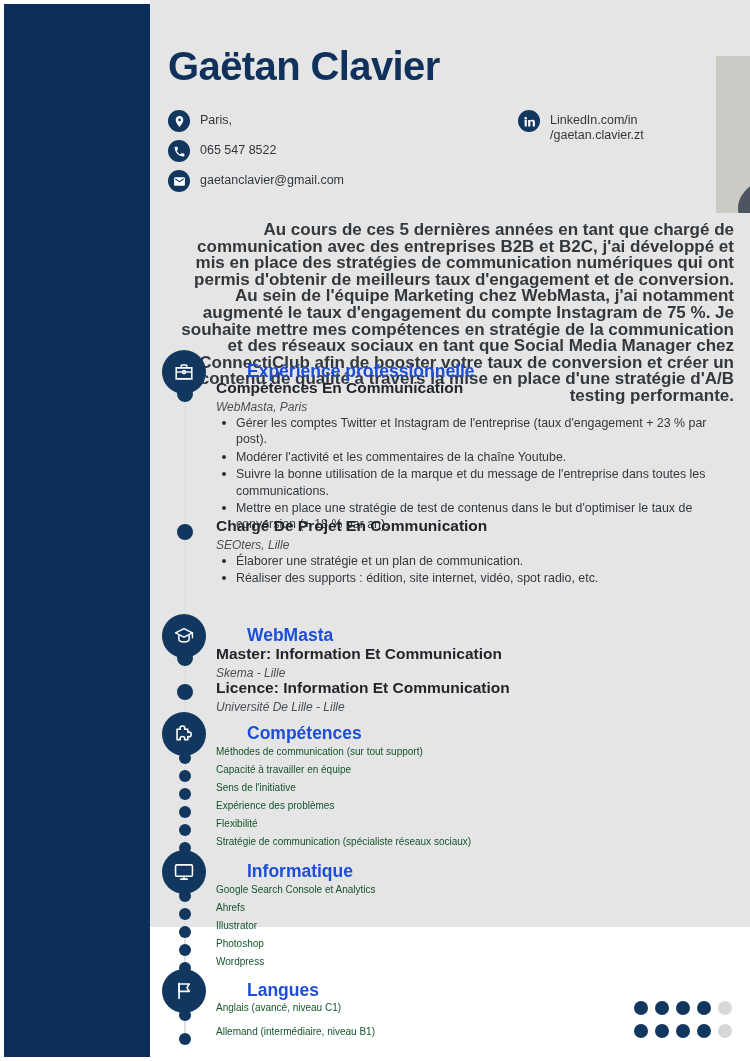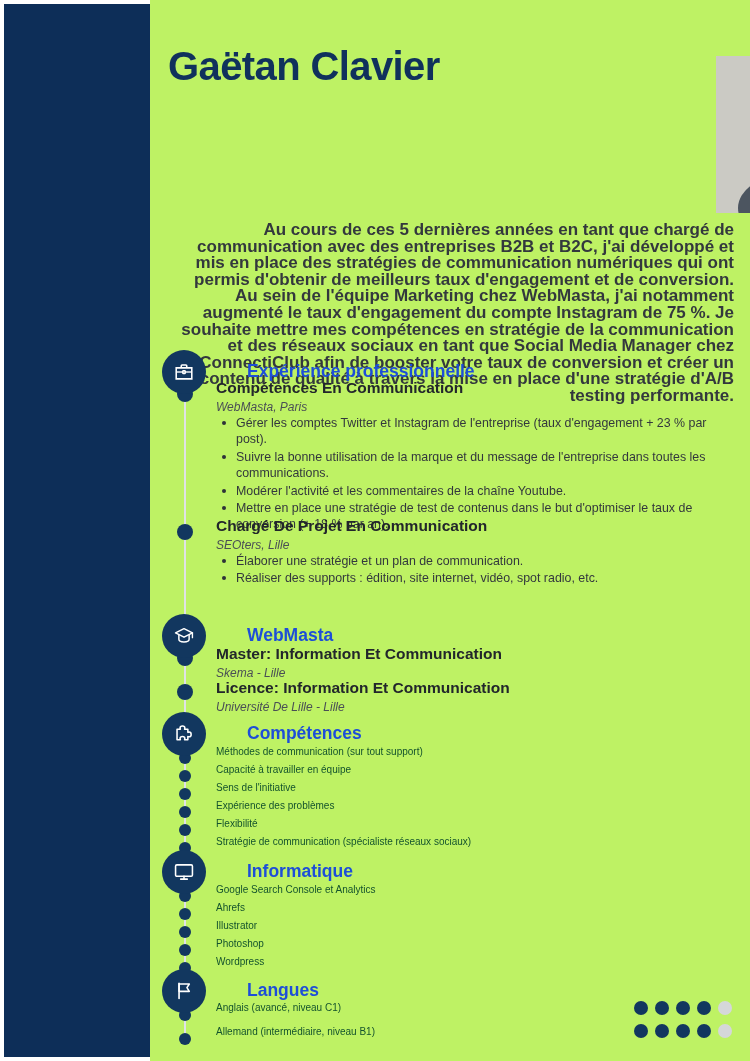--- a/index.html
+++ b/index.html
@@ -1,19 +1,19 @@
 <!DOCTYPE html>
 <html><head>
 <meta charset="utf-8">
 <style>
   html,body{margin:0;padding:0;background:#b9b9b9;}
   body{font-family:"Liberation Sans","DejaVu Sans",sans-serif;}
   .page{position:relative;width:750px;height:1061px;background:#ffffff;overflow:hidden;}
   .sidebar{position:absolute;left:4px;top:4px;width:146px;height:1053px;background:#0d2e58;}
-  .content{position:absolute;left:150px;top:0;width:600px;height:1061px;background:#bef264;}
+  .content{position:absolute;left:150px;top:0;width:600px;height:927px;background:#e5e5e5;}
 
   
   .hdr{position:absolute;left:18px;top:46px;width:566px;}
   .name{font-size:40px;font-weight:700;color:#10315c;letter-spacing:-0.6px;line-height:1;margin:0;}
   .contacts{position:absolute;left:18px;top:110px;width:380px;}
   .crow{display:flex;align-items:flex-start;margin-bottom:8px;}
   .cicon{width:22px;height:22px;border-radius:50%;background:#12375f;flex:0 0 22px;
          display:flex;align-items:center;justify-content:center;margin-right:10px;}
   .cicon svg{display:block;}
   .ctext{font-size:12.5px;color:#33383d;line-height:15px;padding-top:3px;}
@@ -63,21 +63,63 @@
   <div class="date" style="top:519px">2016-05 - 2017-12</div>
   <div class="date" style="top:646px">2014-09 - 2016-07</div>
   <div class="date" style="top:680px">2011-09 - 2014-07</div>
 
   <div class="content">
 
     <div class="hdr">
       <h1 class="name">Gaëtan Clavier</h1>
     </div>
 
-
+    <div class="contacts">
+
+      <div class="crow">
+        <span class="cicon">
+          <svg width="13" height="13" viewBox="0 0 24 24">
+              <path fill="#fff" d="M12 2C8.1 2 5 5.1 5 9c0 5.2 7 13 7 13s7-7.8 7-13c0-3.9-3.1-7-7-7zm0 9.5A2.5 2.5 0 1 1 12 6.5a2.5 2.5 0 0 1 0 5z"></path>
+            </svg>
+        </span>
+        <span class="ctext">Paris,</span>
+      </div>
+
+      <div class="crow">
+        <span class="cicon">
+          <svg width="13" height="13" viewBox="0 0 24 24">
+              <path fill="#fff" d="M6.6 10.8c1.4 2.8 3.8 5.1 6.6 6.6l2.2-2.2c.3-.3.7-.4 1-.2 1.2.4 2.4.6 3.6.6.6 0 1 .4 1 1V20c0 .6-.4 1-1 1C10.6 21 3 13.4 3 4c0-.6.4-1 1-1h3.5c.6 0 1 .4 1 1 0 1.3.2 2.5.6 3.6.1.4 0 .8-.2 1l-2.3 2.2z"></path>
+            </svg>
+        </span>
+        <span class="ctext">065 547 8522</span>
+      </div>
+
+      <div class="crow">
+        <span class="cicon">
+          <svg width="13" height="13" viewBox="0 0 24 24">
+              <path fill="#fff" d="M20 4H4a2 2 0 0 0-2 2v12a2 2 0 0 0 2 2h16a2 2 0 0 0 2-2V6a2 2 0 0 0-2-2zm0 4.2-8 5-8-5V6l8 5 8-5v2.2z"></path>
+            </svg>
+        </span>
+        <span class="ctext">gaetanclavier@gmail.com</span>
+      </div>
+    </div>
+
+    <div class="contacts-right">
+      <div class="crow">
+        <span class="cicon">
+          <svg width="13" height="13" viewBox="0 0 24 24">
+              <path fill="#fff" d="M4.98 3.5a2.5 2.5 0 1 0 0 5 2.5 2.5 0 0 0 0-5zM3 9h4v12H3V9zm7 0h3.8v1.7h.05c.53-.95 1.82-1.95 3.75-1.95C21.4 8.75 22 11 22 14v7h-4v-6.2c0-1.5-.03-3.4-2.1-3.4-2.1 0-2.4 1.6-2.4 3.3V21h-4V9z"></path>
+            </svg>
+        </span>
+        <span class="ctext">
+          <span>LinkedIn.com/in</span><br>
+          <span>/gaetan.clavier.zt</span>
+        </span>
+      </div>
+    </div>
 
     <div class="photo">
       <svg width="148" height="157" viewBox="0 0 148 157">
         <rect width="148" height="157" fill="#cbcac4"></rect>
         <ellipse cx="74" cy="152" rx="52" ry="34" fill="#4c5560"></ellipse>
         <path d="M38 70c0-24 15-41 37-41s37 17 37 41c0 27-16 52-37 52S38 97 38 70z" fill="#c99978"></path>
         <path d="M36 62c0-26 17-41 39-41 21 0 38 14 39 40 .5 12-2 16-4 10-3-9-6-18-14-21-9-4-24-1-35 3-13 5-19 14-21 22-2 7-4 2-4-13z" fill="#241a13"></path>
         <path d="M42 96c3 16 12 26 21 29-4 4-12 5-17 1-5-5-6-20-4-30zM106 96c-3 16-12 26-21 29 4 4 12 5 17 1 5-5 6-20 4-30z" fill="#4a3123" opacity=".65"></path>
         <path d="M49 104c6 12 15 19 25 19s19-7 25-19c3 9-1 24-7 30-6 5-11 6-18 6s-12-1-18-6c-6-6-10-21-7-30z" fill="#3a281c" opacity=".8"></path>
         <ellipse cx="59" cy="73" rx="6" ry="4.3" fill="#fff"></ellipse>
@@ -103,22 +145,22 @@
           <rect x="10.6" y="10.6" width="2.8" height="3.2" rx=".6" fill="none" stroke="#fff" stroke-width="1.4"></rect>
         </svg>
     </div>
     <div class="sec-title" style="top:11px">Expérience professionnelle</div>
 
     <div class="dot" style="top:36px"></div>
     <div class="job-title" style="top:29px">Compétences En Communication</div>
     <div class="job-sub" style="top:50px">WebMasta, Paris</div>
     <ul class="bullets" style="top:65px">
       <li>Gérer les comptes Twitter et Instagram de l'entreprise (taux d'engagement + 23 % par post).</li>
+      <li>Modérer l'activité et les commentaires de la chaîne Youtube.</li>
       <li>Suivre la bonne utilisation de la marque et du message de l'entreprise dans toutes les communications.</li>
-      <li>Modérer l'activité et les commentaires de la chaîne Youtube.</li>
       <li>Mettre en place une stratégie de test de contenus dans le but d'optimiser le taux de conversion (+ 18 % par an).</li>
     </ul>
 
     <div class="dot" style="top:174px"></div>
     <div class="job-title" style="top:167px">Chargé De Projet En Communication</div>
     <div class="job-sub" style="top:188px">SEOters, Lille</div>
     <ul class="bullets" style="top:203px">
       <li>Élaborer une stratégie et un plan de communication.</li>
       <li>Réaliser des supports : édition, site internet, vidéo, spot radio, etc.</li>
     </ul>

